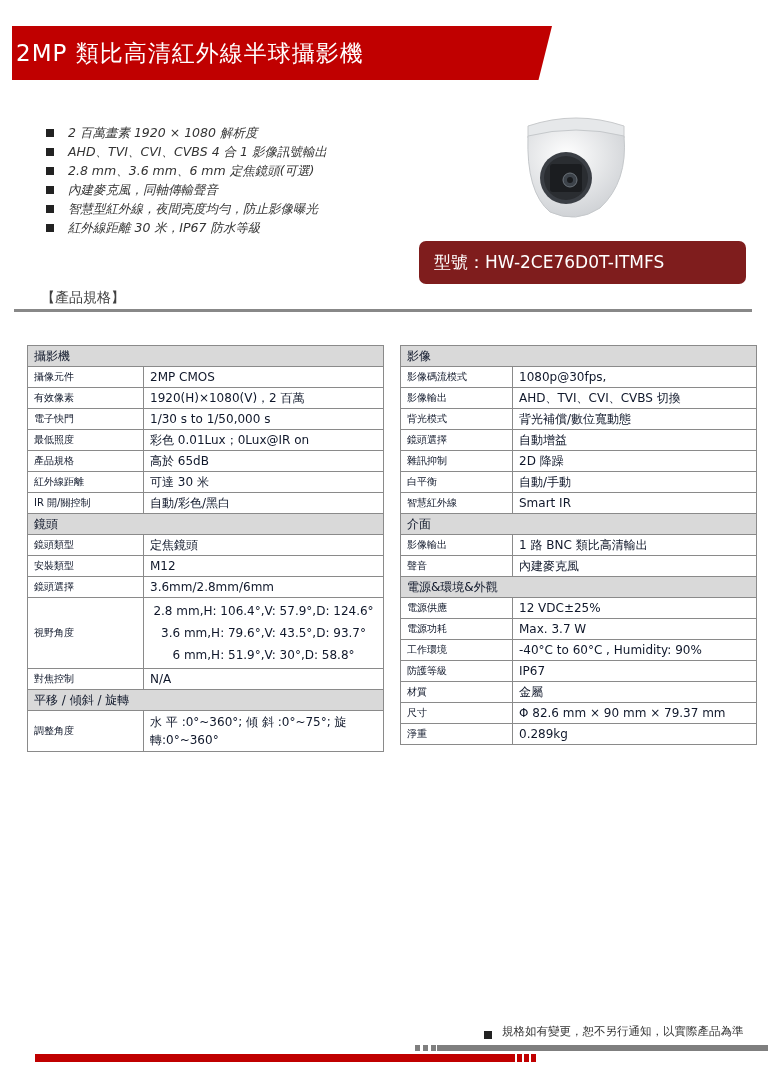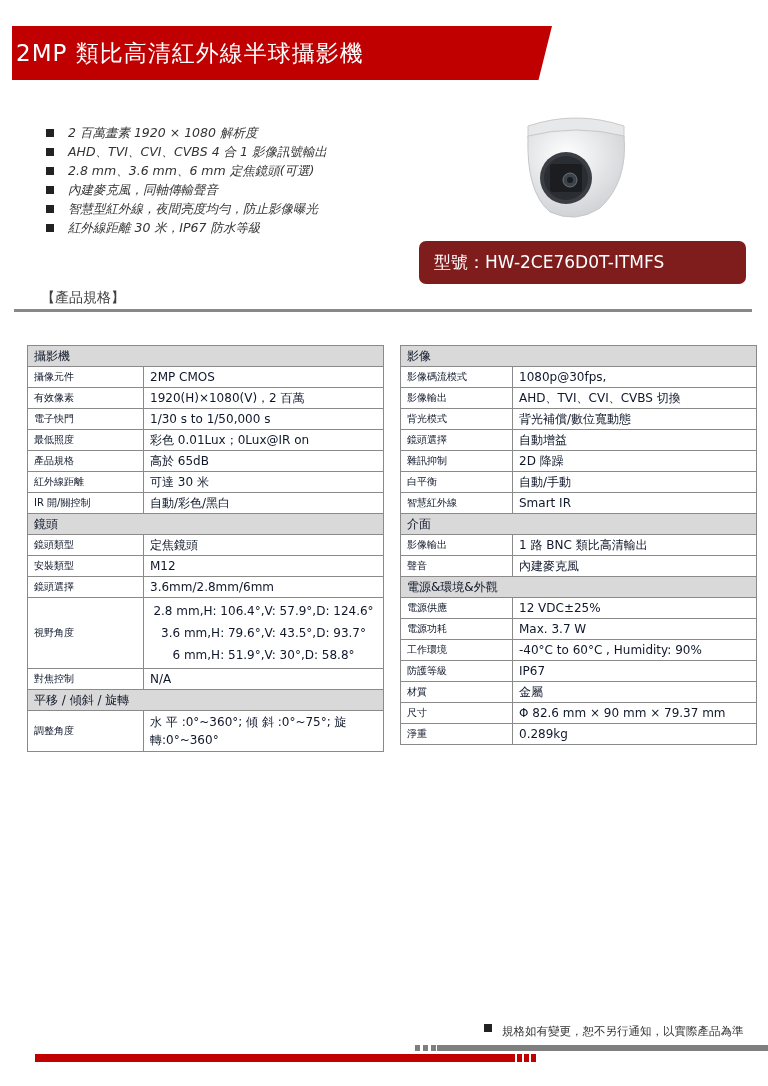--- a/index.html
+++ b/index.html
@@ -22,21 +22,21 @@
   table.spec td { border:1px solid #8a8a8a; padding:0 6px; height:20px; line-height:20px; white-space:nowrap; overflow:hidden; }
   table.spec tr.section td { background:#d9d9d9; }
   table.spec td.lbl { font-size:10px; }
   .left-table { left:27px; top:345px; width:357px; }
   .left-table col.c1 { width:116px; }
   .right-table { left:400px; top:345px; width:357px; }
   .right-table col.c1 { width:112px; }
   td.fov { line-height:22px !important; padding-top:2px !important; padding-bottom:2px !important;text-align:center; }
   td.wrap { white-space:normal !important; line-height:18px !important; padding-top:2px !important; padding-bottom:2px !important; }
   .fov div { height:22px; }
-  .footer-note { position:absolute; left:484px; top:1024px; font-size:11.5px; color:#333; white-space:nowrap; display:flex; align-items:flex-start; }
+  .footer-note { position:absolute; left:484px; top:1024px; font-size:11.5px; color:#333; white-space:nowrap; display:flex; align-items:flex-end; }
   .footer-note .bullet { width:8px; height:8px; background:#222; display:inline-block; margin-right:10px; }
   .bar-gray { position:absolute; left:437px; top:1045px; width:331px; height:6px; background:#7f7f7f; }
   .sq { position:absolute; width:5px; height:6px; }
   .bar-red { position:absolute; left:35px; top:1054px; width:480px; height:8px; background:#c00000; }
 </style>
 </head>
 <body>
 
 <div class="title-band"></div>
 <div class="title-text" style="left:16px;">2MP  類比高清紅外線半球攝影機</div>

